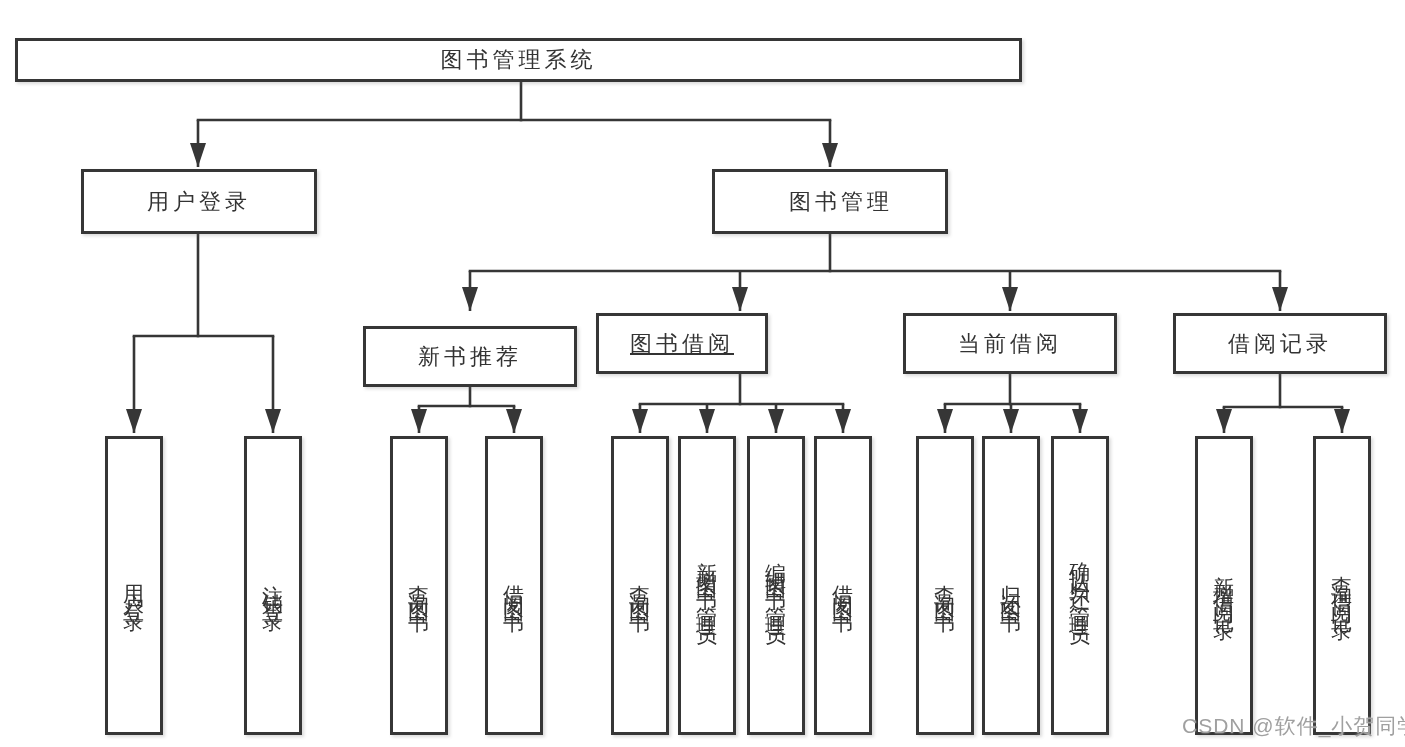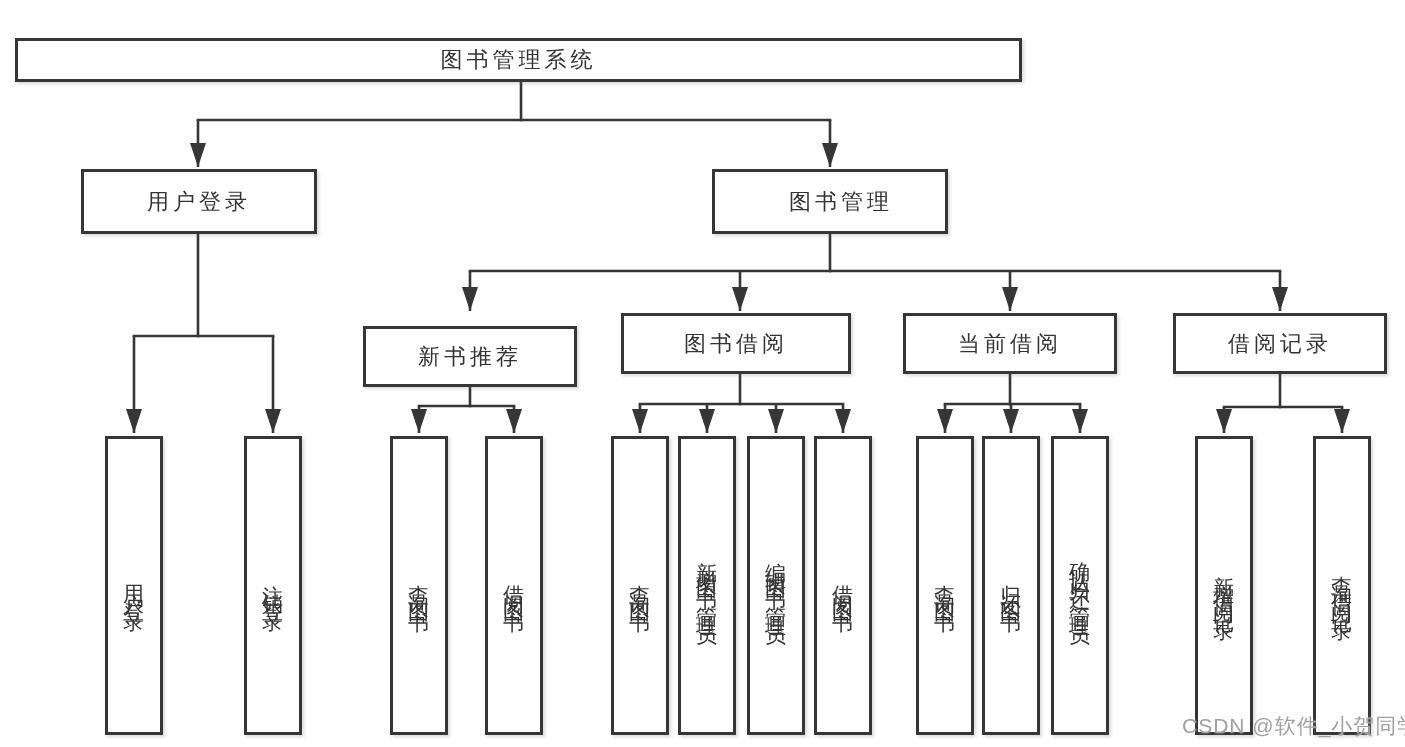--- a/index.html
+++ b/index.html
@@ -27,21 +27,21 @@
     align-items: center;
     justify-content: center;
     z-index: 2;
     box-shadow: 2px 2px 3px rgba(110,110,110,0.25);
   }
   .h { font-size: 22px; letter-spacing: 4px; white-space: nowrap; }
   .root  { left: 15px;   top: 12px;  width: 1007px; height: 44px; margin-top: 26px; }
   .l2a   { left: 81px;   top: 169px; width: 236px;  height: 65px; }
   .l2b   { left: 712px;  top: 169px; width: 236px;  height: 65px; padding-left: 22px; }
   .l3a   { left: 363px;  top: 326px; width: 214px;  height: 61px; }
-  .l3b   { left: 621px;  top: 313px; width: 230px;  height: 61px; }
+  .l3b   { left: 596px;  top: 313px; width: 172px;  height: 61px; text-decoration: underline; }
   .l3c   { left: 903px;  top: 313px; width: 214px;  height: 61px; }
   .l3d   { left: 1173px; top: 313px; width: 214px;  height: 61px; }
   .leaf  { top: 436px; width: 58px; height: 299px; }
   .vtext {
     writing-mode: vertical-rl;
     text-orientation: mixed;
     font-size: 21px;
     letter-spacing: 9px;
     line-height: 1;
     color: var(--text);

